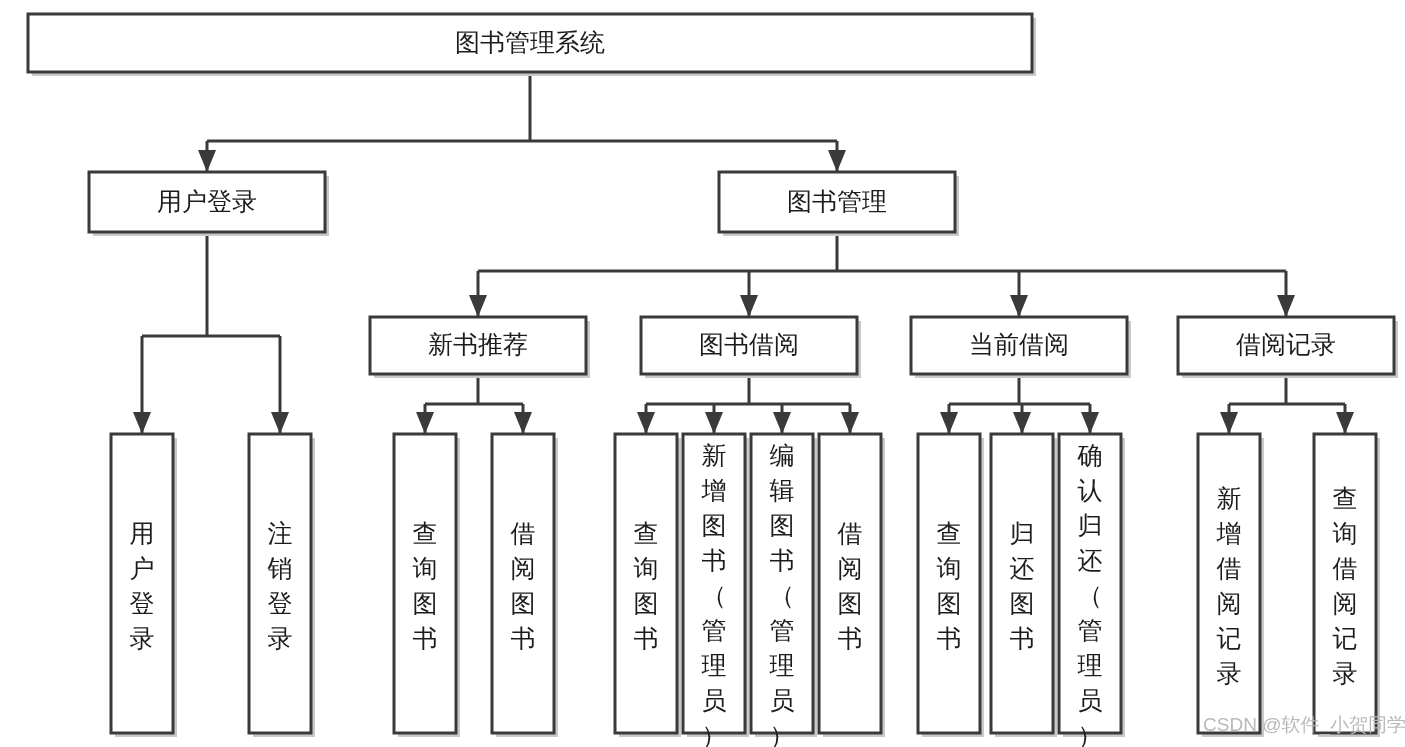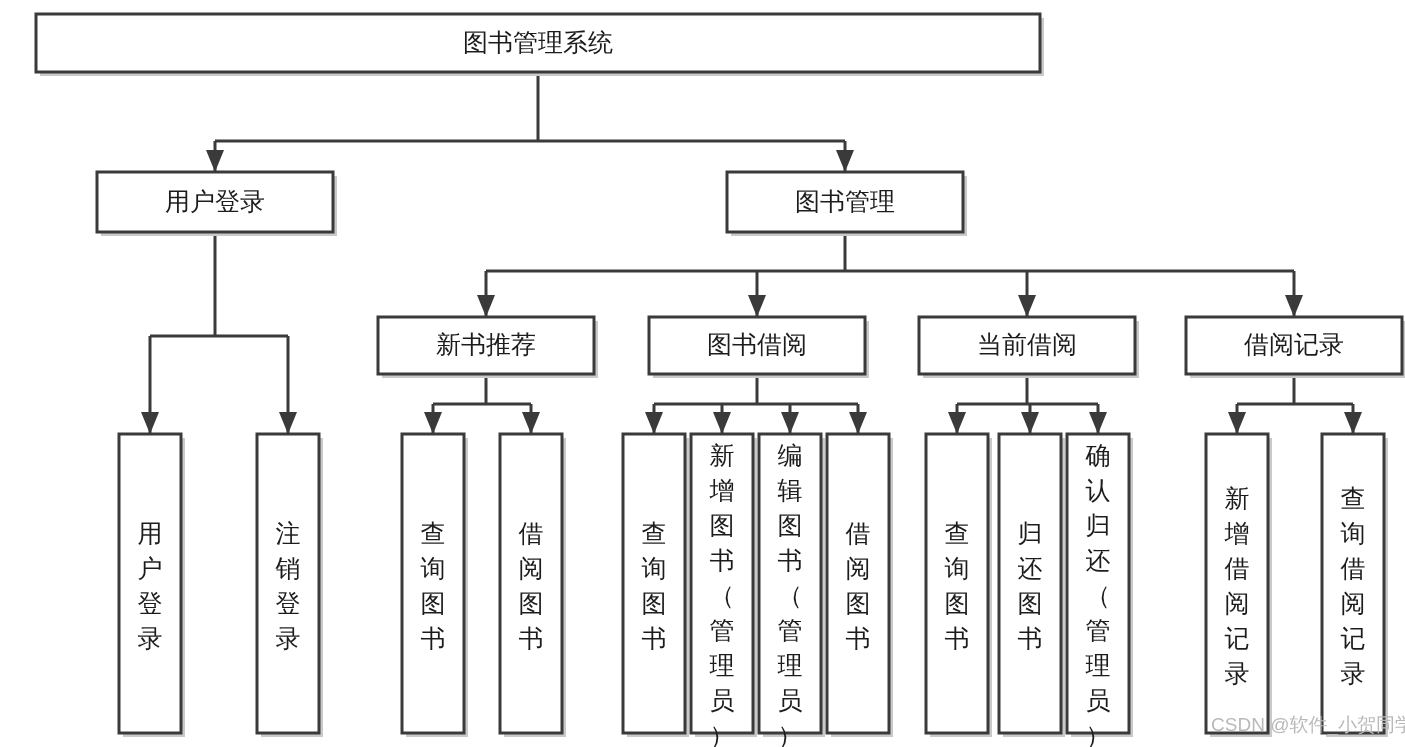--- a/index.html
+++ b/index.html
@@ -9,21 +9,21 @@
   }
   body {
     width: 1405px;
     height: 747px;
     font-family: "Liberation Sans", "DejaVu Sans", sans-serif;
     overflow: hidden;
     position: relative;
   }
   #diagram-root {
     position: absolute;
-    left: 16px; top: 0;
+    left: 8px; top: 0;
     width: 1205px;
     height: 747px;
   }
   svg.diagram-canvas {
     display: block;
     width: 1405px;
     height: 747px;
   }
   .node-box {
     fill: #ffffff;

